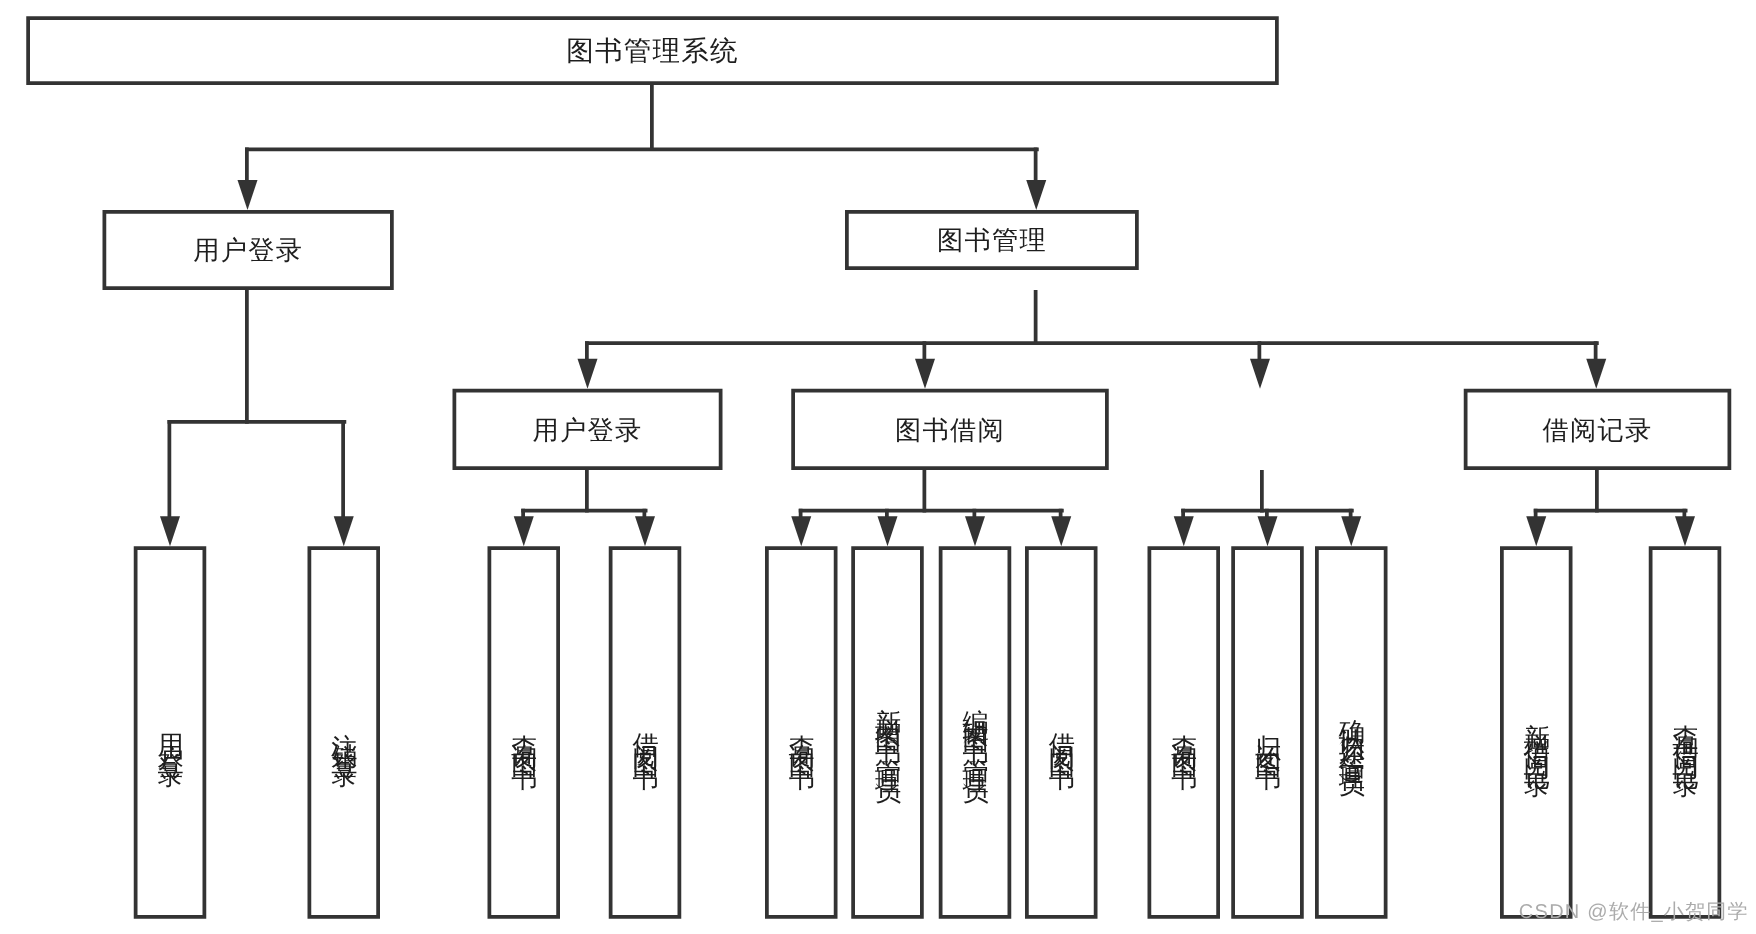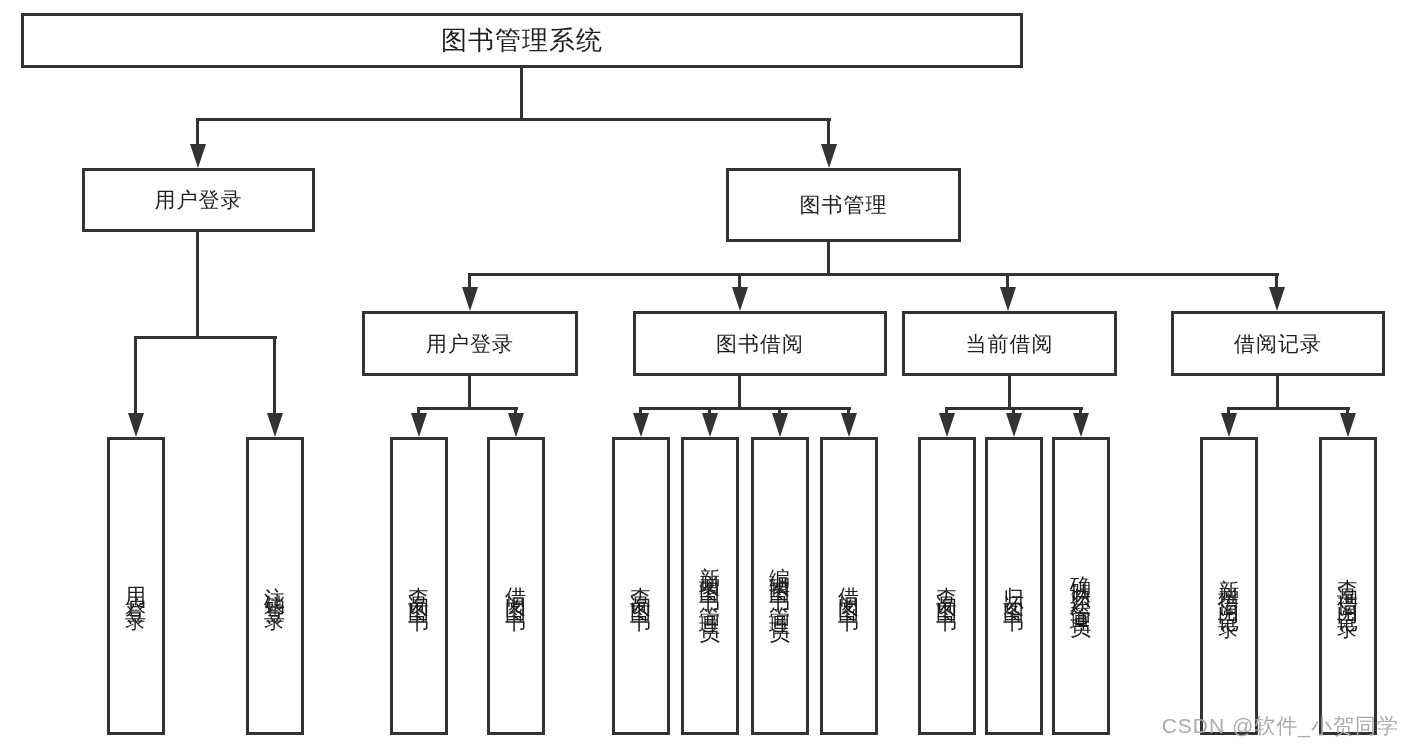--- a/index.html
+++ b/index.html
@@ -23,21 +23,21 @@
   .hline, .vline { position:absolute; background:var(--line,#333); }
   .hline { height:3px; }
   .vline { width:3px; }
   .arrow {
     position:absolute; width:0; height:0;
     border-left:8px solid transparent; border-right:8px solid transparent;
     border-top:24px solid var(--line,#333);
   }
   .watermark {
     position:absolute; right:6px; bottom:7px;
-    font-size:21px; letter-spacing:1px;
+    font-size:16px; letter-spacing:1px;
     color:var(--wm,#ababab); white-space:nowrap;
   }
 </style>
 </head>
 <body>
 
 <div class="canvas">
 
   <div class="vline" style="left:520px; top:68px; height:52px;"></div>
   <div class="hline" style="left:196px; top:118px; width:635px;"></div>
@@ -92,28 +92,27 @@
   <div class="arrow" style="left:633px; top:413px;"></div>
   <div class="arrow" style="left:702px; top:413px;"></div>
   <div class="arrow" style="left:772px; top:413px;"></div>
   <div class="arrow" style="left:841px; top:413px;"></div>
   <div class="arrow" style="left:939px; top:413px;"></div>
   <div class="arrow" style="left:1006px; top:413px;"></div>
   <div class="arrow" style="left:1073px; top:413px;"></div>
   <div class="arrow" style="left:1221px; top:413px;"></div>
   <div class="arrow" style="left:1340px; top:413px;"></div>
 
-  <div class="box h" style="left:21px; top:13px; width:1002px; height:55px; font-size:26px;">图书管理系统</div>
+  <div class="box h" style="left:21px; top:13px; width:1002px; height:55px; font-size:22px;">图书管理系统</div>
 
   <div class="box h" style="left:82px; top:168px; width:233px; height:64px;">用户登录</div>
-  <div class="box h" style="left:726px; top:168px; width:235px; height:74px;">图书管理</div>
+  <div class="box h" style="left:676px; top:168px; width:235px; height:48px;">图书管理</div>
 
   <div class="box h" style="left:362px; top:311px; width:216px; height:65px;">用户登录</div>
   <div class="box h" style="left:633px; top:311px; width:254px; height:65px;">图书借阅</div>
-  <div class="box h" style="left:902px; top:311px; width:215px; height:65px;">当前借阅</div>
   <div class="box h" style="left:1171px; top:311px; width:214px; height:65px;">借阅记录</div>
 
   <div class="box v" style="left:107px;">用户登录</div>
   <div class="box v" style="left:246px;">注销登录</div>
 
   <div class="box v" style="left:390px;">查询图书</div>
   <div class="box v" style="left:487px;">借阅图书</div>
 
   <div class="box v" style="left:612px;">查询图书</div>
   <div class="box v" style="left:681px;">新增图书（管理员）</div>

